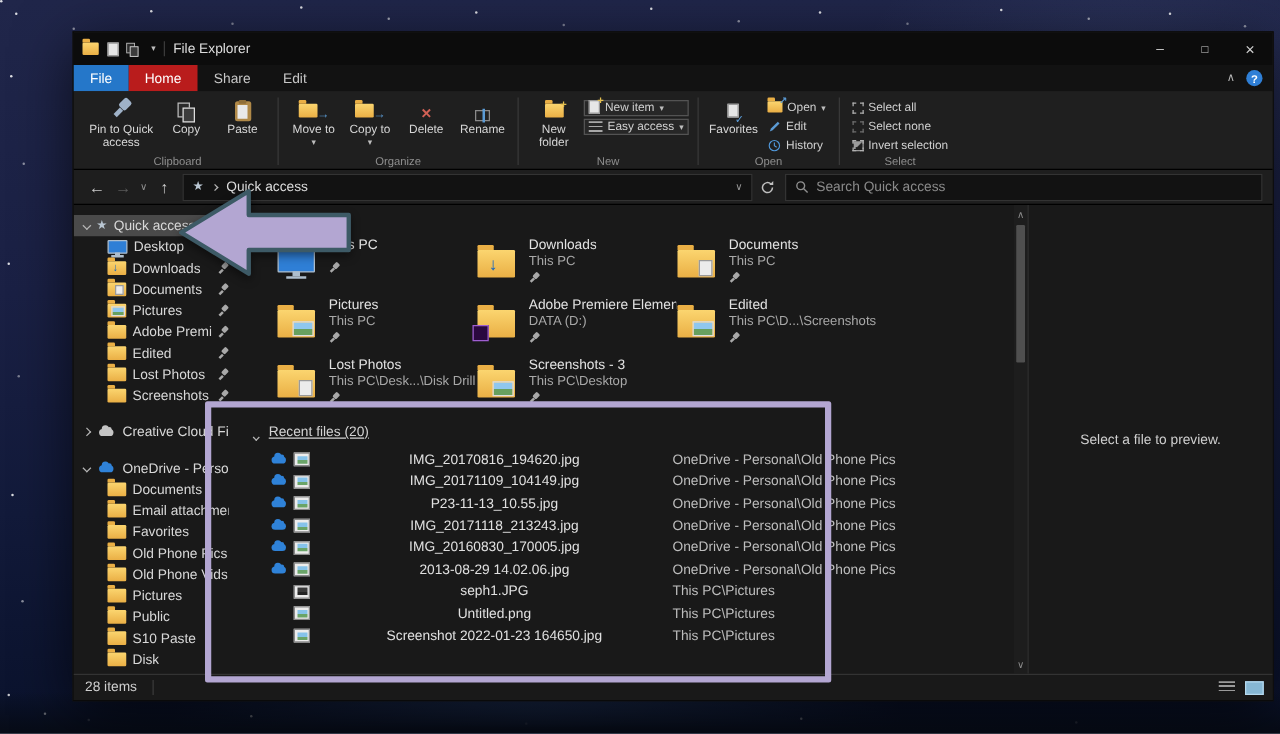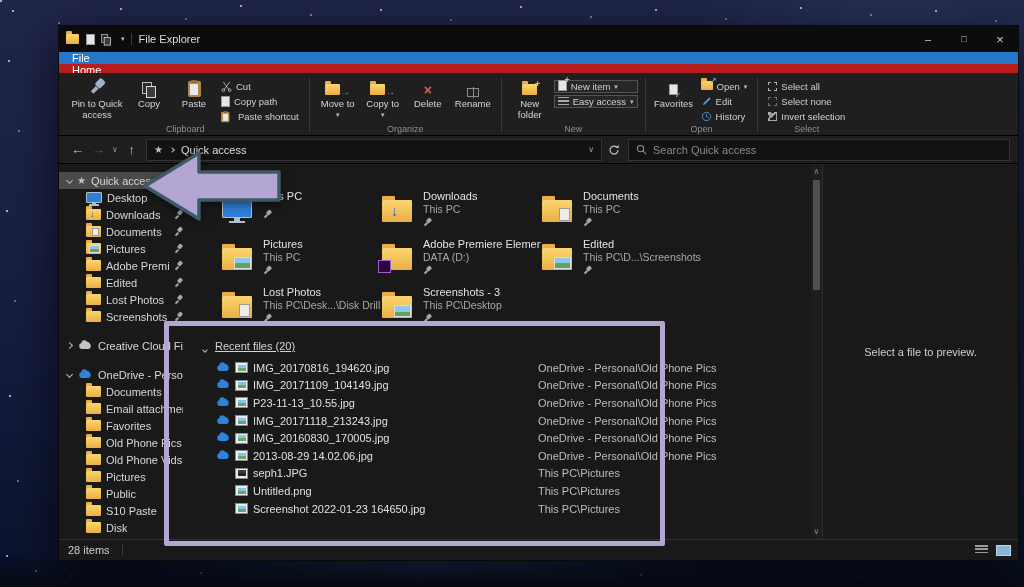--- a/index.html
+++ b/index.html
@@ -35,21 +35,21 @@
   .titlebar { height:26px; background:#0c0c0c; display:flex; align-items:center; gap:7px;
     padding-left:7px; font-size:11px; color:#ddd; flex-shrink:0; }
   .qat { display:flex; align-items:center; gap:6px; }
   .qsep { width:1px; height:12px; background:#3a3a3a; }
   .tcontrols { margin-left:auto; display:flex; height:26px; }
   .tbtn { width:36px; display:flex; align-items:center; justify-content:center; color:#cfcfcf; font-size:11px; }
   .tbtn.max { font-size:9px; }
   .tbtn.close { font-size:13px; }
 
   
-  .tabrow { height:21px; background:#121212; display:flex; align-items:stretch; font-size:11px; color:#c7c7c7; flex-shrink:0;flex-direction:column; }
+  .tabrow { height:21px; background:#121212; display:flex; align-items:stretch; font-size:11px; color:#c7c7c7; flex-shrink:0; }
   .tab { padding:0 13px; display:flex; align-items:center; }
   .tab.file { background:#2577c9; color:#fff; }
   .tab.active { background:#b91c1c; color:#fff; }
   .collapse { margin-left:auto; display:flex; align-items:center; padding:0 9px; color:#b8b8b8; font-size:9px; }
   .help { width:13px; height:13px; border-radius:50%; background:#2f7fd6; color:#fff; font-size:9px;
     display:flex; align-items:center; justify-content:center; align-self:center; margin-right:8px; font-weight:bold; }
 
   
   .ribbon { height:63px; background:#1f1f1f; display:flex; padding:2px 0 0 3px; border-bottom:1px solid #000; flex-shrink:0; }
   .rgroup { position:relative; display:flex; padding:1px 7px 12px; gap:3px; }
@@ -95,21 +95,21 @@
   .tile { display:flex; gap:10px; height:42px; }
   .tic { width:32px; display:flex; align-items:center; justify-content:center; flex-shrink:0; }
   .ttxt { display:flex; flex-direction:column; font-size:11px; color:#e2e2e2; line-height:13px; overflow:hidden; }
   .tname { white-space:nowrap; }
   .tsub { color:#a8a8a8; font-size:10.5px; white-space:nowrap; min-height:5px; }
   .ttxt .pin { margin-top:1px; }
 
   .rechead { display:flex; align-items:flex-end; gap:8px; margin:12px 0 7px 14px; font-size:11px; color:#d4d4d4;text-decoration:underline; }
   .frow { display:flex; align-items:center; height:17.6px; padding-left:30px; font-size:11px; }
   .fic { width:34px; display:flex; align-items:center; justify-content:flex-end; gap:4px; padding-right:5px; flex-shrink:0; }
-  .fname { width:285px; color:#e0e0e0; white-space:nowrap; overflow:hidden; flex-shrink:0; }
+  .fname { width:285px; color:#e0e0e0; white-space:nowrap; overflow:hidden; flex-shrink:0;text-align:center; }
   .fpath { color:#bdbdbd; white-space:nowrap; }
 
   .scrollcol { width:11px; background:#1d1d1d; display:flex; flex-direction:column; align-items:center;
     padding:3px 0; flex-shrink:0; font-size:8px; color:#8a8a8a; }
   .thumb { width:7px; height:110px; background:#4f4f4f; margin-top:4px; border-radius:1px; }
   .scrollspace { flex:1; }
 
   .preview { width:196px; border-left:1px solid #2e2e2e; display:flex; align-items:center; justify-content:center;
     font-size:11px; color:#cfcfcf; flex-shrink:0; text-align:center; padding:0 10px; }
 
@@ -237,38 +237,20 @@
               <span class="i-copy"></span>
             </span>
           <span>Copy</span>
         </div>
         <div class="rbig">
           <span class="ic">
               <span class="i-paste"></span>
             </span>
           <span>Paste</span>
         </div>
-        <div class="rcol">
-          <div class="rsmall">
-            <svg width="11" height="11" viewBox="0 0 12 12">
-                <path d="M2.5 1 L9 10 M9.5 1 L3 10" stroke="#b5b5b5" stroke-width="1" fill="none"></path>
-                <circle cx="2.6" cy="10" r="1.5" fill="none" stroke="#b5b5b5"></circle>
-                <circle cx="9.4" cy="10" r="1.5" fill="none" stroke="#b5b5b5"></circle>
-              </svg>
-            <span>Cut</span>
-          </div>
-          <div class="rsmall">
-            <span class="i-page"></span>
-            <span>Copy path</span>
-          </div>
-          <div class="rsmall">
-            <span class="i-paste mini"></span>
-            <span>Paste shortcut</span>
-          </div>
-        </div>
         <div class="rcap">Clipboard</div>
       </div>
       <div class="rsep"></div>
 
       <div class="rgroup">
         <div class="rbig">
           <span class="ic">
               <span class="relwrap"><span class="fold"></span><span class="ov g-blue" style="position:static;font-size:10px;">→</span></span>
             </span>
           <span>Move to</span>

